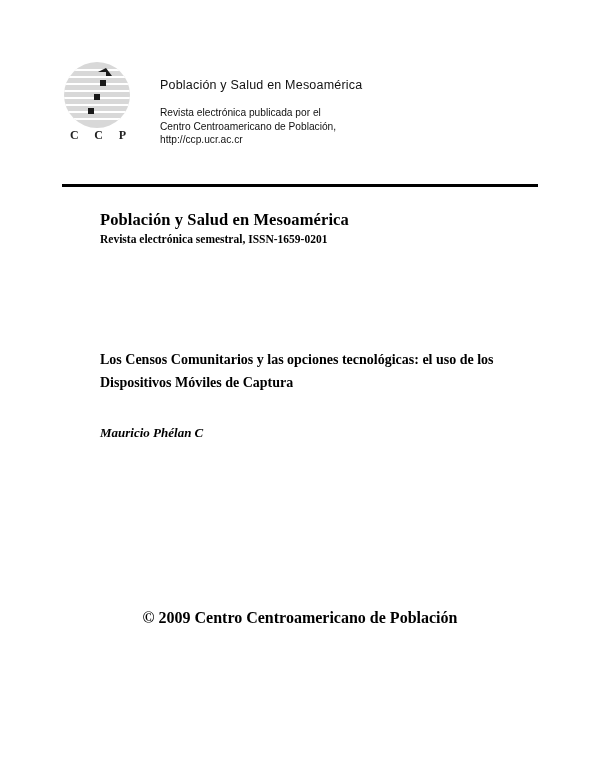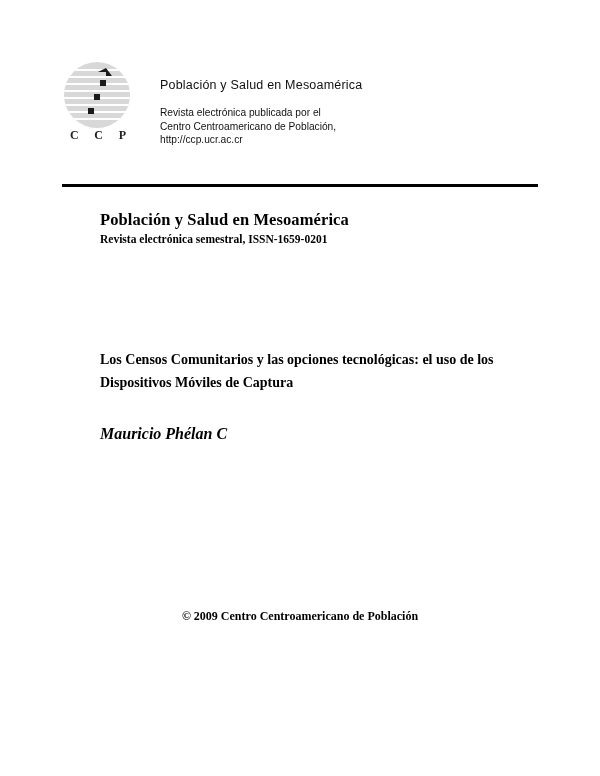--- a/index.html
+++ b/index.html
@@ -136,34 +136,34 @@
     font-size: 14px;
     font-weight: bold;
     line-height: 23px;
   }
   .author {
     position: absolute;
     left: 100px;
     top: 425px;
     width: 418px;
     font-family: "Liberation Serif", serif;
-    font-size: 16px;
+    font-size: 13px;
     font-style: italic;
     font-weight: bold;
   }
 
   
   .copyright {
     position: absolute;
     left: 0;
     top: 609px;
     width: 600px;
     text-align: center;
     font-family: "Liberation Serif", serif;
-    font-size: 12px;
+    font-size: 16px;
     font-weight: bold;
   }
 </style>
 </head>
 <body>
 
 <div class="page">
 
   <div class="masthead">
 

